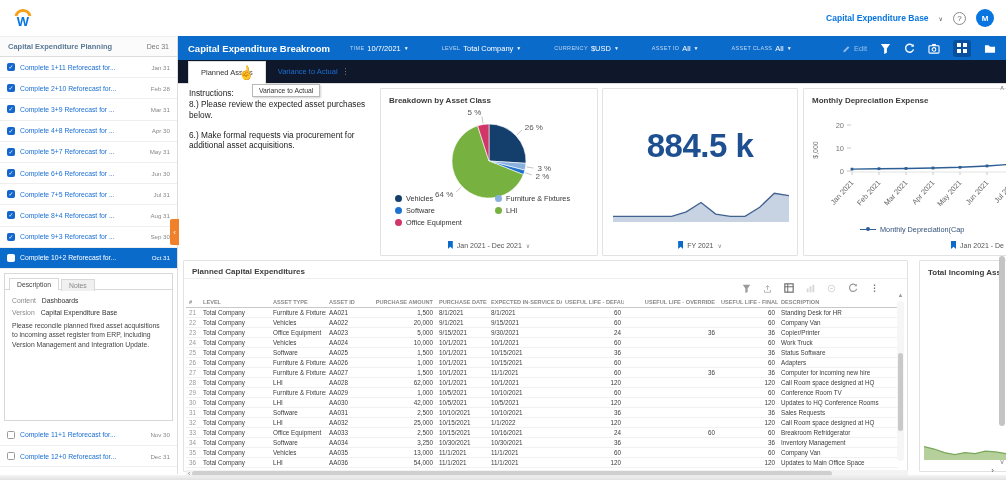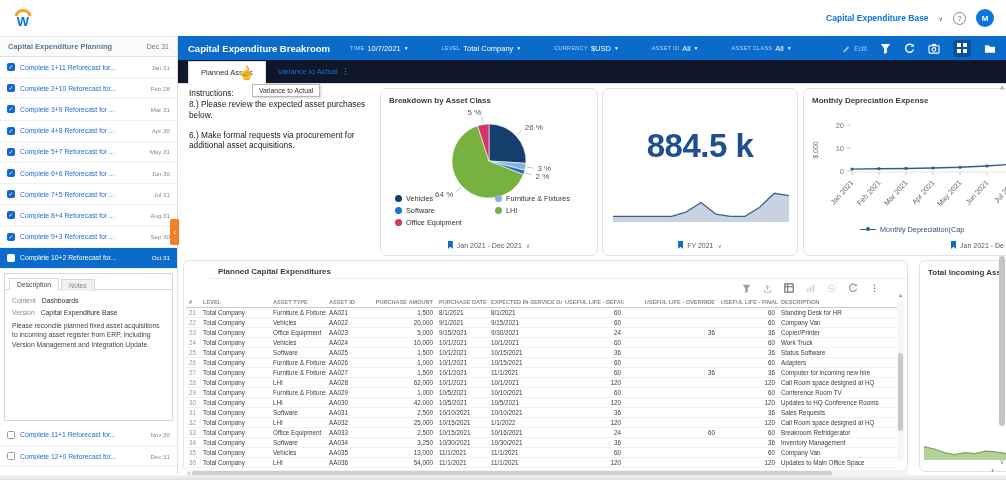--- a/index.html
+++ b/index.html
@@ -76,21 +76,21 @@
   .kebab { color:#888; font-size:8px; }
   .cursor-hand { position:absolute; left:238px; top:66px; font-size:13px; color:#222; z-index:9;
                  text-shadow:0 0 2px #fff; transform:rotate(-12deg); }
   .tooltip { position:absolute; left:252px; top:84px; background:#fff; border:1px solid #b9b9b9;
              box-shadow:1px 1px 2px rgba(0,0,0,.18); font-size:6.8px; color:#333; padding:2px 6px; z-index:8; }
 
   
   .instructions { position:absolute; left:189px; top:88px; width:186px; }
   .ins-title { font-size:8.3px; color:#222; margin-bottom:1px; }
   .instructions p { font-size:8.3px; color:#222; line-height:1.3; margin-bottom:9px; }
-  .card { position:absolute; background:#fff; border:1px solid #e2e2e2; border-radius:7px; }
+  .card { position:absolute; background:#fff; border:1px solid #e2e2e2; border-radius:1px; }
   .card-title { font-size:8px; font-weight:bold; color:#3c3c3c; padding:7px 8px 0 8px; white-space:nowrap; overflow:hidden; }
   #pie-card { left:380px; top:88px; width:218px; height:168px; }
   #kpi-card { left:602px; top:88px; width:196px; height:168px; }
   #dep-card { left:803px; top:88px; width:210px; height:168px; }
   .pie-legend { position:absolute; left:14px; top:105px; display:grid; grid-template-columns:96px 1fr;
                 row-gap:3px; column-gap:4px; }
   .leg-item { display:flex; align-items:center; gap:4px; font-size:7.3px; color:#333; white-space:nowrap; }
   .leg-dot { width:7px; height:7px; border-radius:50%; flex:0 0 auto; }
   .card-footer { position:absolute; left:0; right:0; bottom:6px; display:flex; align-items:center;
                  justify-content:center; gap:4px; font-size:7px; color:#555; }
@@ -101,21 +101,21 @@
   .kpi-spark { position:absolute; left:10px; top:96px; }
   .dep-legend { position:absolute; left:56px; top:136px; display:flex; align-items:center; gap:4px;
                 font-size:7.3px; color:#33517a; white-space:nowrap; }
   .dep-key { width:16px; height:3px; position:relative; }
   .dep-key::before { content:""; position:absolute; left:0; top:1px; width:16px; border-top:1.4px solid #2d5f94; }
   .dep-key::after { content:""; position:absolute; left:6px; top:-1px; width:4px; height:4px; background:#2d5f94; border-radius:50%; }
   .bookmark { width:5px; height:8px; background:#0b6bcb; clip-path:polygon(0 0,100% 0,100% 100%,50% 72%,0 100%); flex:0 0 auto; }
 
   
   #table-card { left:183px; top:260px; width:725px; height:212px; overflow:hidden; }
-  .tc-title { font-size:8px; font-weight:bold; color:#3c3c3c; padding:6px 8px 2px 8px; border-bottom:1px solid #eee;margin-left:26px; }
+  .tc-title { font-size:8px; font-weight:bold; color:#3c3c3c; padding:6px 8px 2px 8px; border-bottom:1px solid #eee; }
   .tc-toolbar { height:18px; display:flex; align-items:center; justify-content:flex-end; gap:12px; padding:0 28px 0 0; }
   .tc-toolbar .tic { color:#9a9a9a; font-size:9px; display:flex; align-items:center; }
   table.pce { border-collapse:collapse; table-layout:fixed; width:712px; margin-left:2px; }
   table.pce th { font-size:5.6px; color:#8a8a8a; font-weight:bold; text-transform:uppercase; text-align:left;
                  padding:2px 3px; border-bottom:1px solid #c9c9c9; white-space:nowrap; overflow:hidden; }
   table.pce td { font-size:6.3px; color:#3c3c3c; padding:1px 3px; border-bottom:1px solid #f1f1f1;
                  white-space:nowrap; overflow:hidden; height:8.4px; }
   table.pce .r { text-align:right; }
   table.pce td:first-child { color:#999; }
   .v-scroll { position:absolute; right:3px; top:40px; width:7px; height:160px; background:#f6f6f6; border-radius:3px; }

